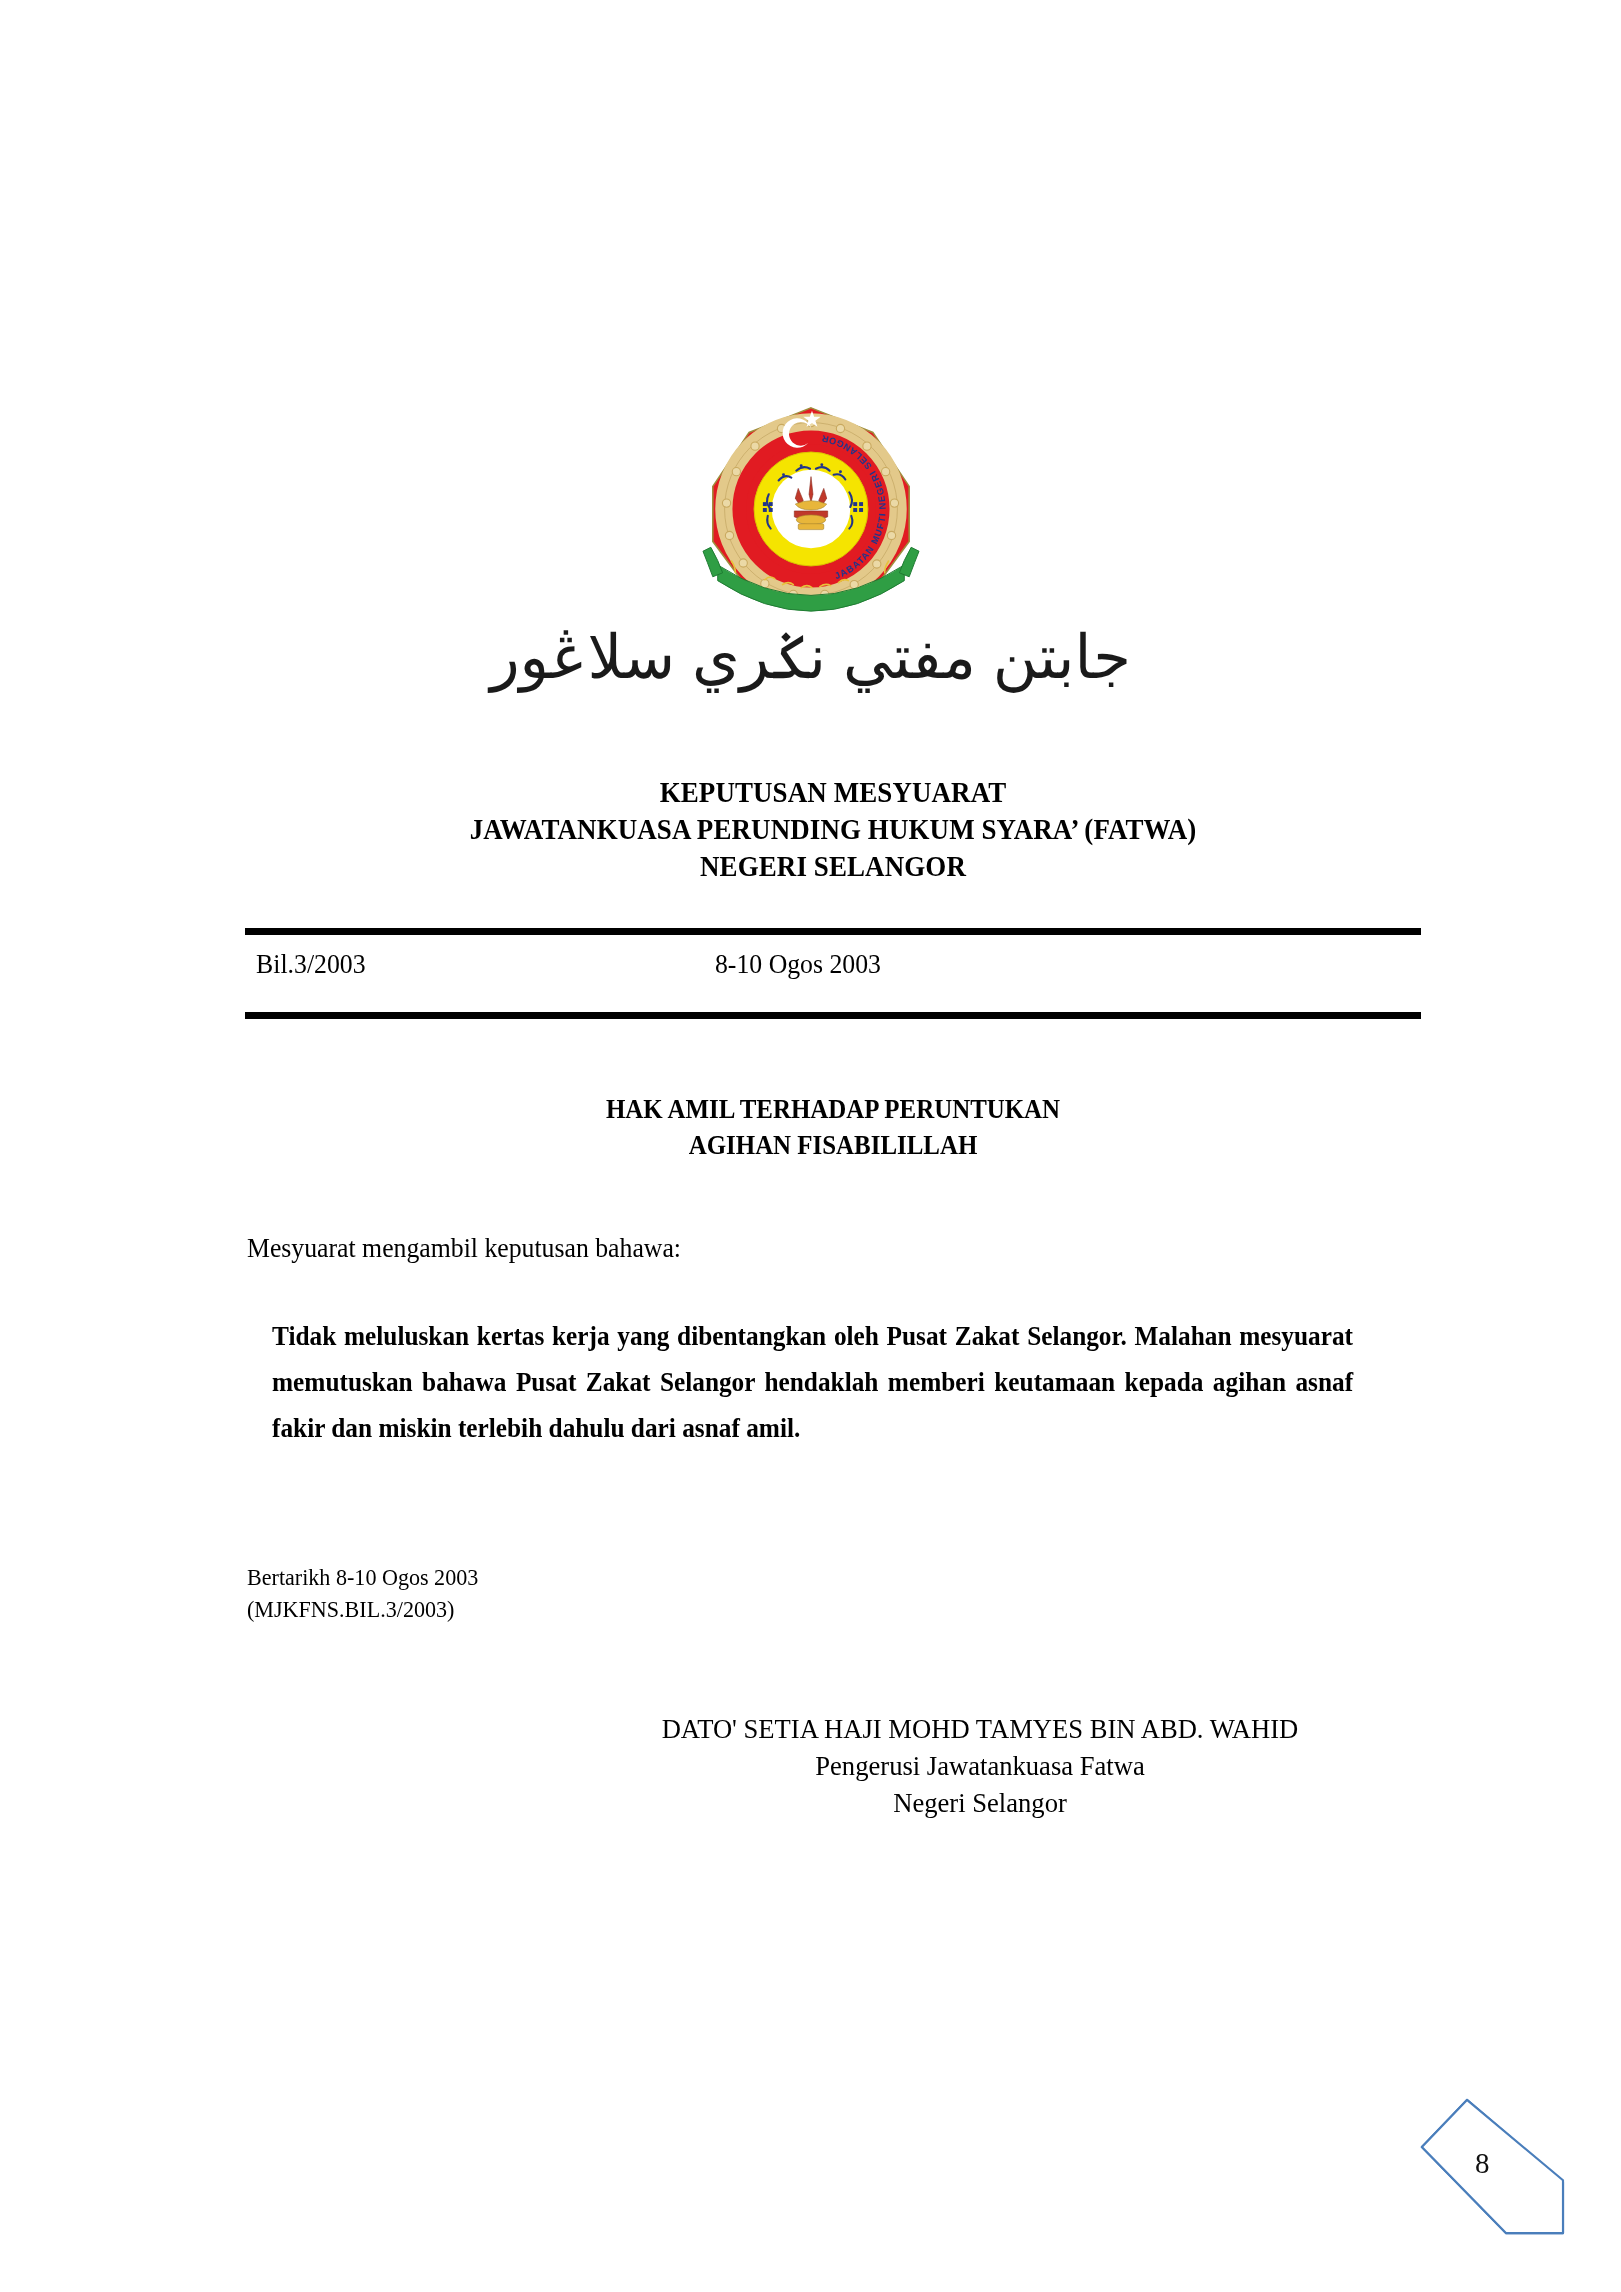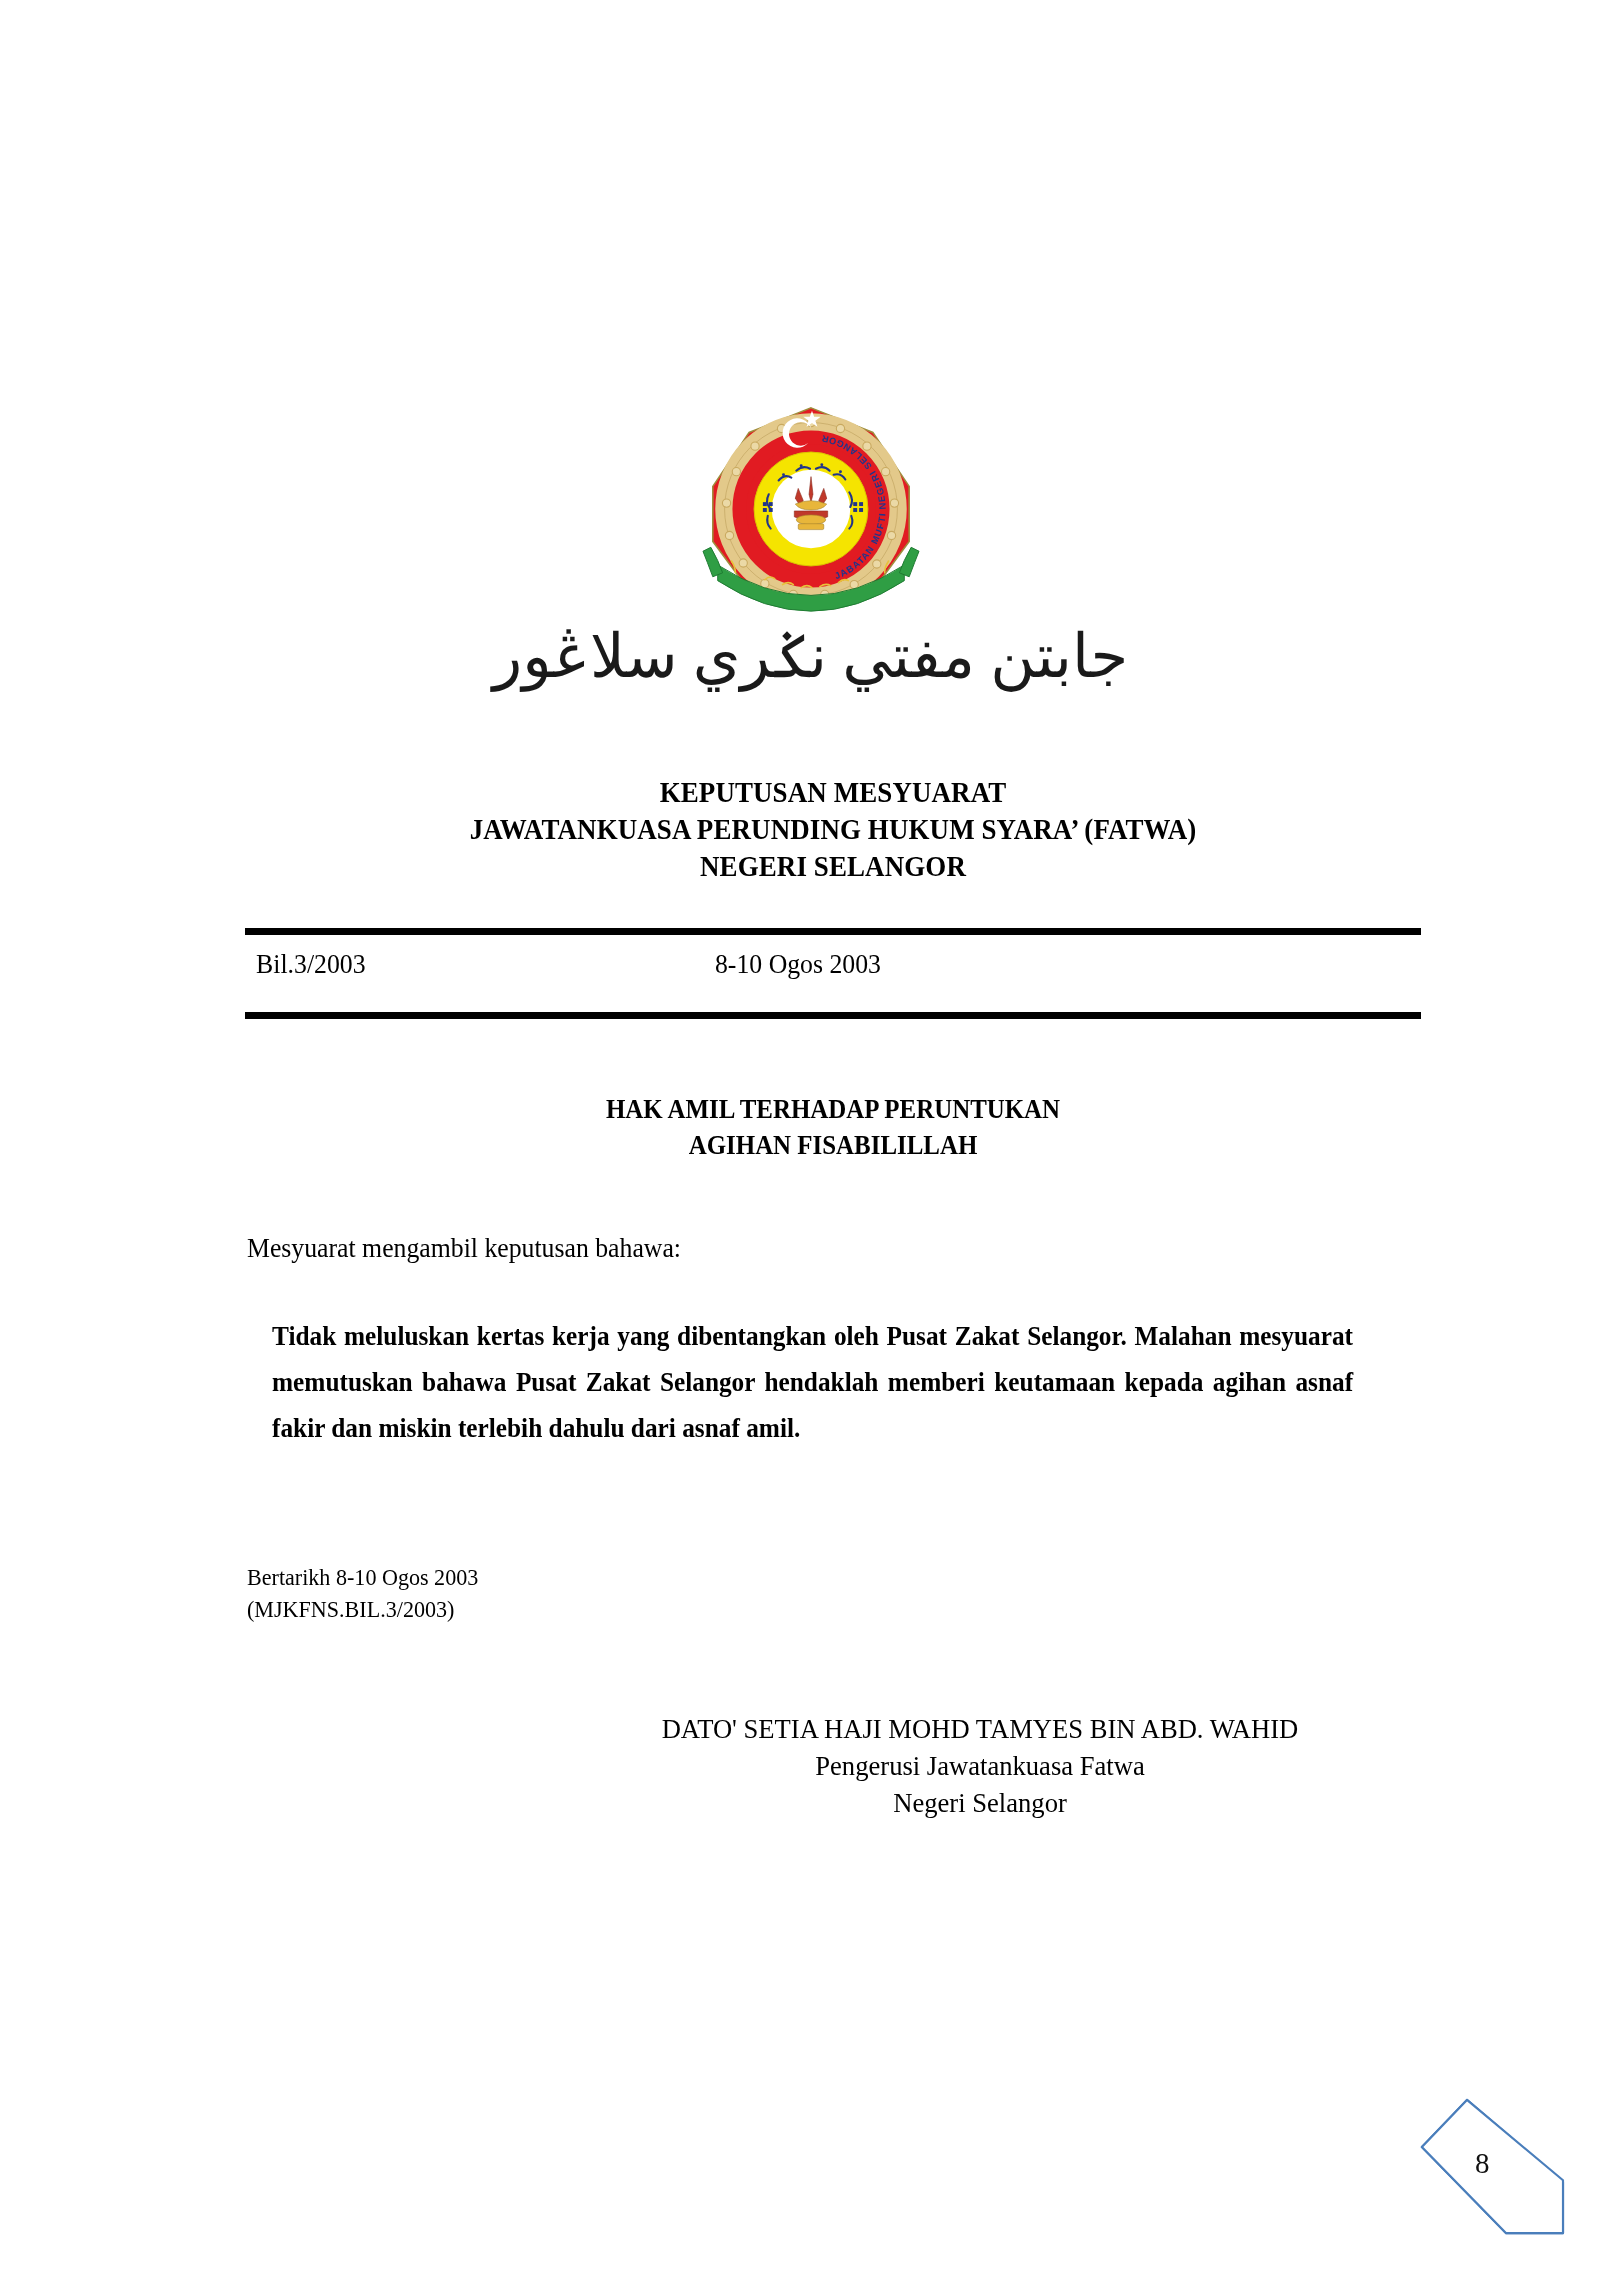--- a/index.html
+++ b/index.html
@@ -40,21 +40,21 @@
   
   .jawi-wrap {
     position: absolute;
     left: 0;
     right: 0;
     top: 616px;
     display: flex;
     justify-content: center;
   }
   .jawi-text {
-    font-family: Liberation Serif, serif;
+    font-family: Liberation Sans, sans-serif;
     font-size: 61px;
     line-height: 1.35;
     color: #1a1a1a;
     direction: rtl;
     white-space: nowrap;
     letter-spacing: 1px;
   }
 
   
   .doc-title {

